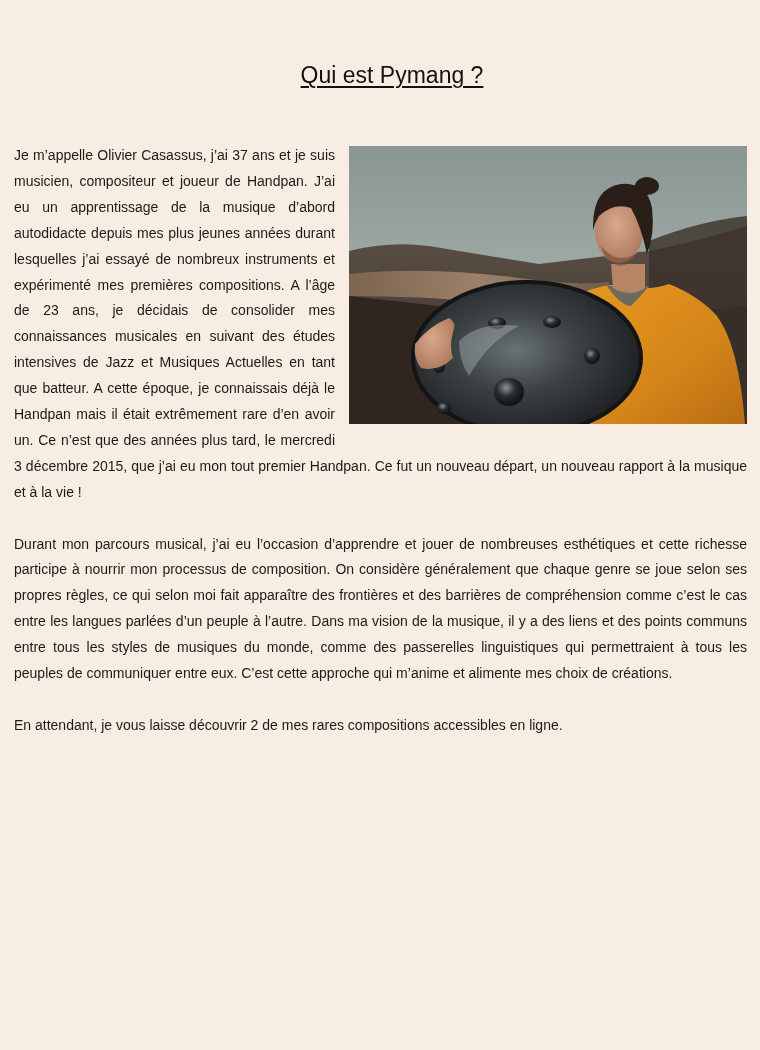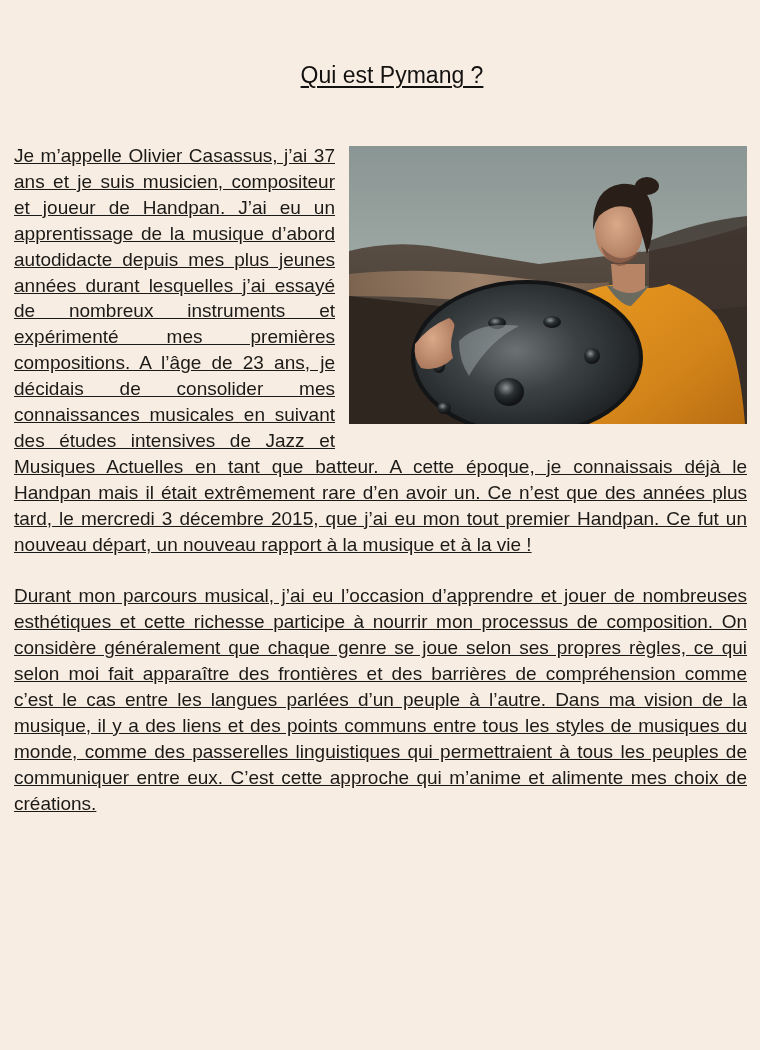--- a/index.html
+++ b/index.html
@@ -28,23 +28,22 @@
       text-decoration-thickness: 1.5px;
       color: #141210;
       margin: 12px;
       font-weight: normal;
     }
     .content {
       position: absolute;
       top: 143px;
       left: 14px;
       width: 733px;
-      font-size: 19px;
+      font-size: 14px;
       line-height: 25.9px;
-      text-decoration: underline;
     }
     .content p {
       margin: 0 0 25.9px 0;
       text-align: justify;
     }
     .photo-frame {
       float: right;
       width: 398px;
       height: 278px;
       margin: 3px 0 6px 14px;
@@ -133,13 +132,14 @@
       <ellipse cx="90" cy="220" rx="6" ry="7" fill="url(#dimple)"></ellipse>
       <ellipse cx="95" cy="262" rx="7" ry="6" fill="url(#dimple)"></ellipse>
 
       <path d="M110 195 Q130 175 170 180 Q140 195 120 230 Q110 215 110 195 Z" fill="#a7b0b1" opacity="0.45"></path>
 
       <path d="M66 198 Q80 180 100 172 Q108 176 104 186 Q100 200 104 212 Q90 226 72 222 Q64 212 66 198 Z" fill="url(#skin)"></path>
     </svg>
   </div>
   <p>Je m’appelle Olivier Casassus, j’ai 37 ans et je suis musicien, compositeur et joueur de Handpan. J’ai eu un apprentissage de la musique d’abord autodidacte depuis mes plus jeunes années durant lesquelles j’ai essayé de nombreux instruments et expérimenté mes premières compositions. A l’âge de 23 ans, je décidais de consolider mes connaissances musicales en suivant des études intensives de Jazz et Musiques Actuelles en tant que batteur. A cette époque, je connaissais déjà le Handpan mais il était extrêmement rare d’en avoir un. Ce n’est que des années plus tard, le mercredi 3 décembre 2015, que j’ai eu mon tout premier Handpan. Ce fut un nouveau départ, un nouveau rapport à la musique et à la vie !</p>
   <p>Durant mon parcours musical, j’ai eu l’occasion d’apprendre et jouer de nombreuses esthétiques et cette richesse participe à nourrir mon processus de composition. On considère généralement que chaque genre se joue selon ses propres règles, ce qui selon moi fait apparaître des frontières et des barrières de compréhension comme c’est le cas entre les langues parlées d’un peuple à l’autre. Dans ma vision de la musique, il y a des liens et des points communs entre tous les styles de musiques du monde, comme des passerelles linguistiques qui permettraient à tous les peuples de communiquer entre eux. C’est cette approche qui m’anime et alimente mes choix de créations.</p>
+  <p>En attendant, je vous laisse découvrir 2 de mes rares compositions accessibles en ligne.</p>
 </div>
 
 </body></html>

